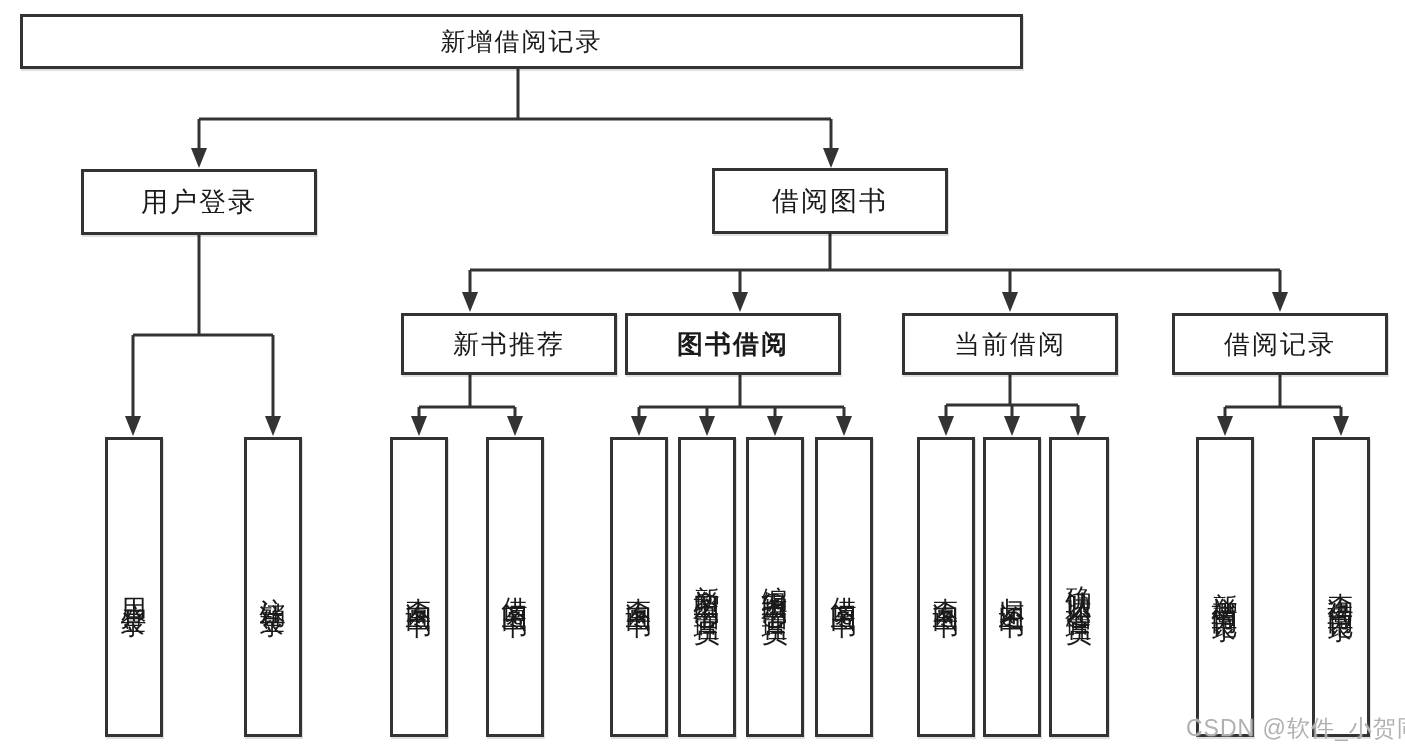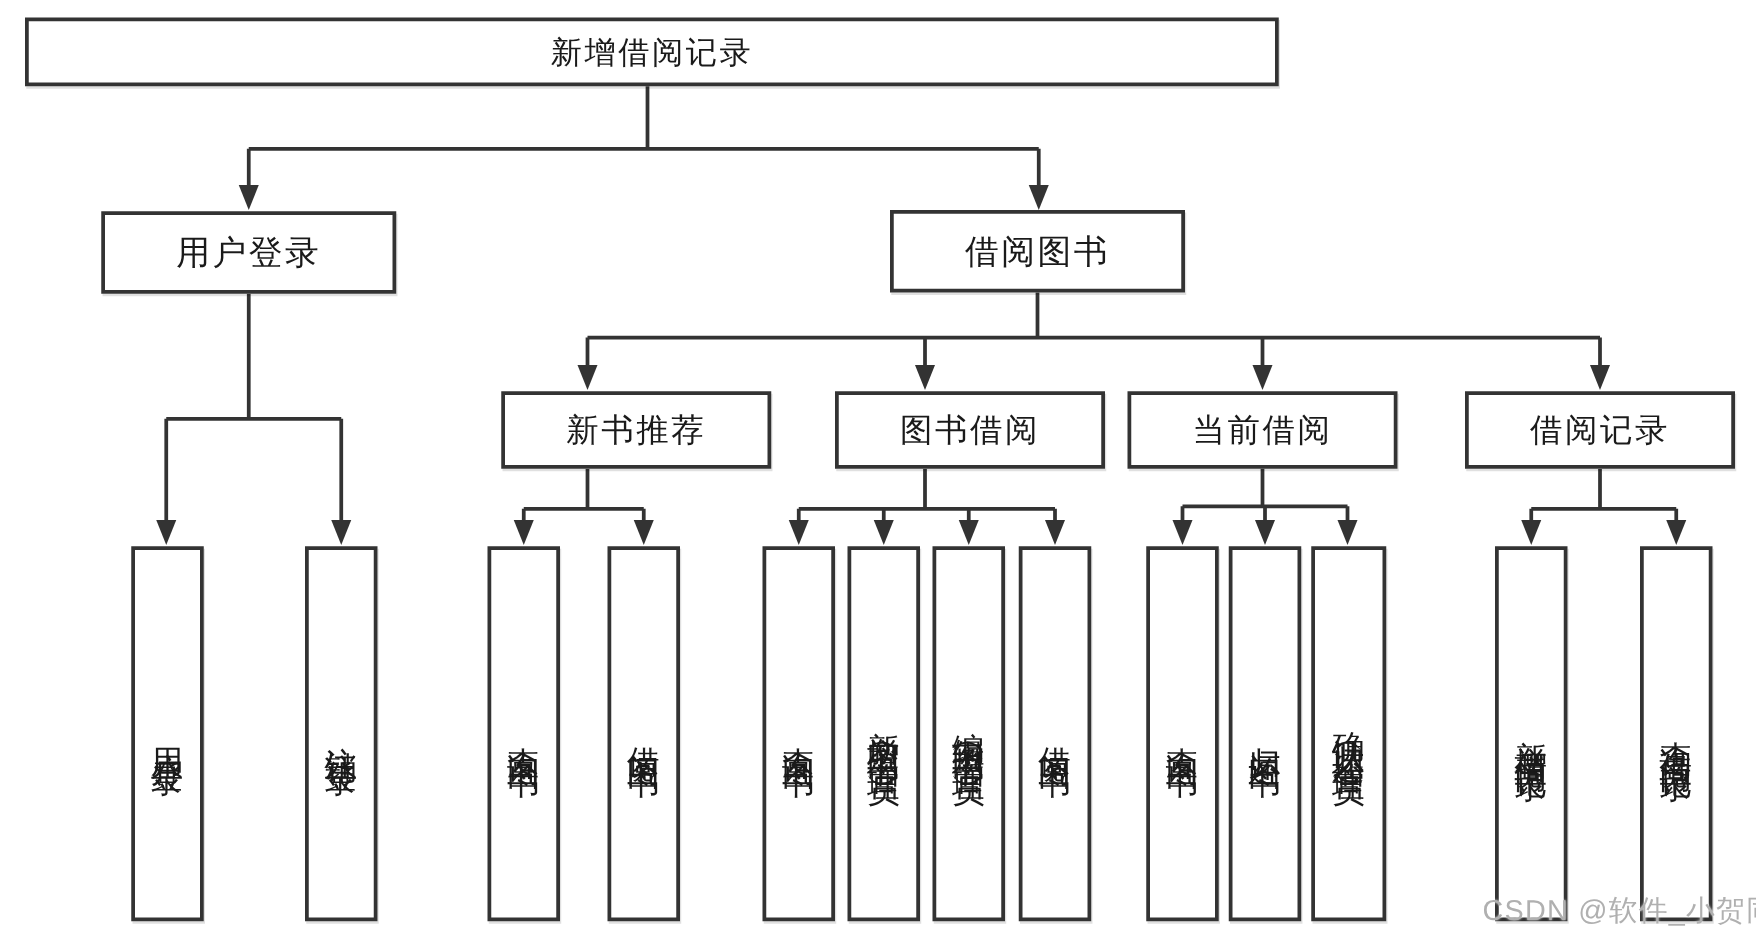--- a/index.html
+++ b/index.html
@@ -90,21 +90,21 @@
   <div class="node node-l1" style="left:81px;top:169px;width:236px;height:66px;">
     <span>用户登录</span>
   </div>
   <div class="node node-l1" style="left:712px;top:168px;width:236px;height:66px;">
     <span>借阅图书</span>
   </div>
 
   <div class="node node-l2" style="left:362px;margin-left:39px;">
     <span>新书推荐</span>
   </div>
-  <div class="node node-l2" style="left:668px;">
+  <div class="node node-l2" style="left:625px;font-weight:bold;">
     <span>图书借阅</span>
   </div>
   <div class="node node-l2" style="left:1172px;">
     <span>借阅记录</span>
   </div>
   <div class="node node-l2" style="left:902px;">
     <span>当前借阅</span>
   </div>
 
   <div class="node leaf" style="left:105px;">

